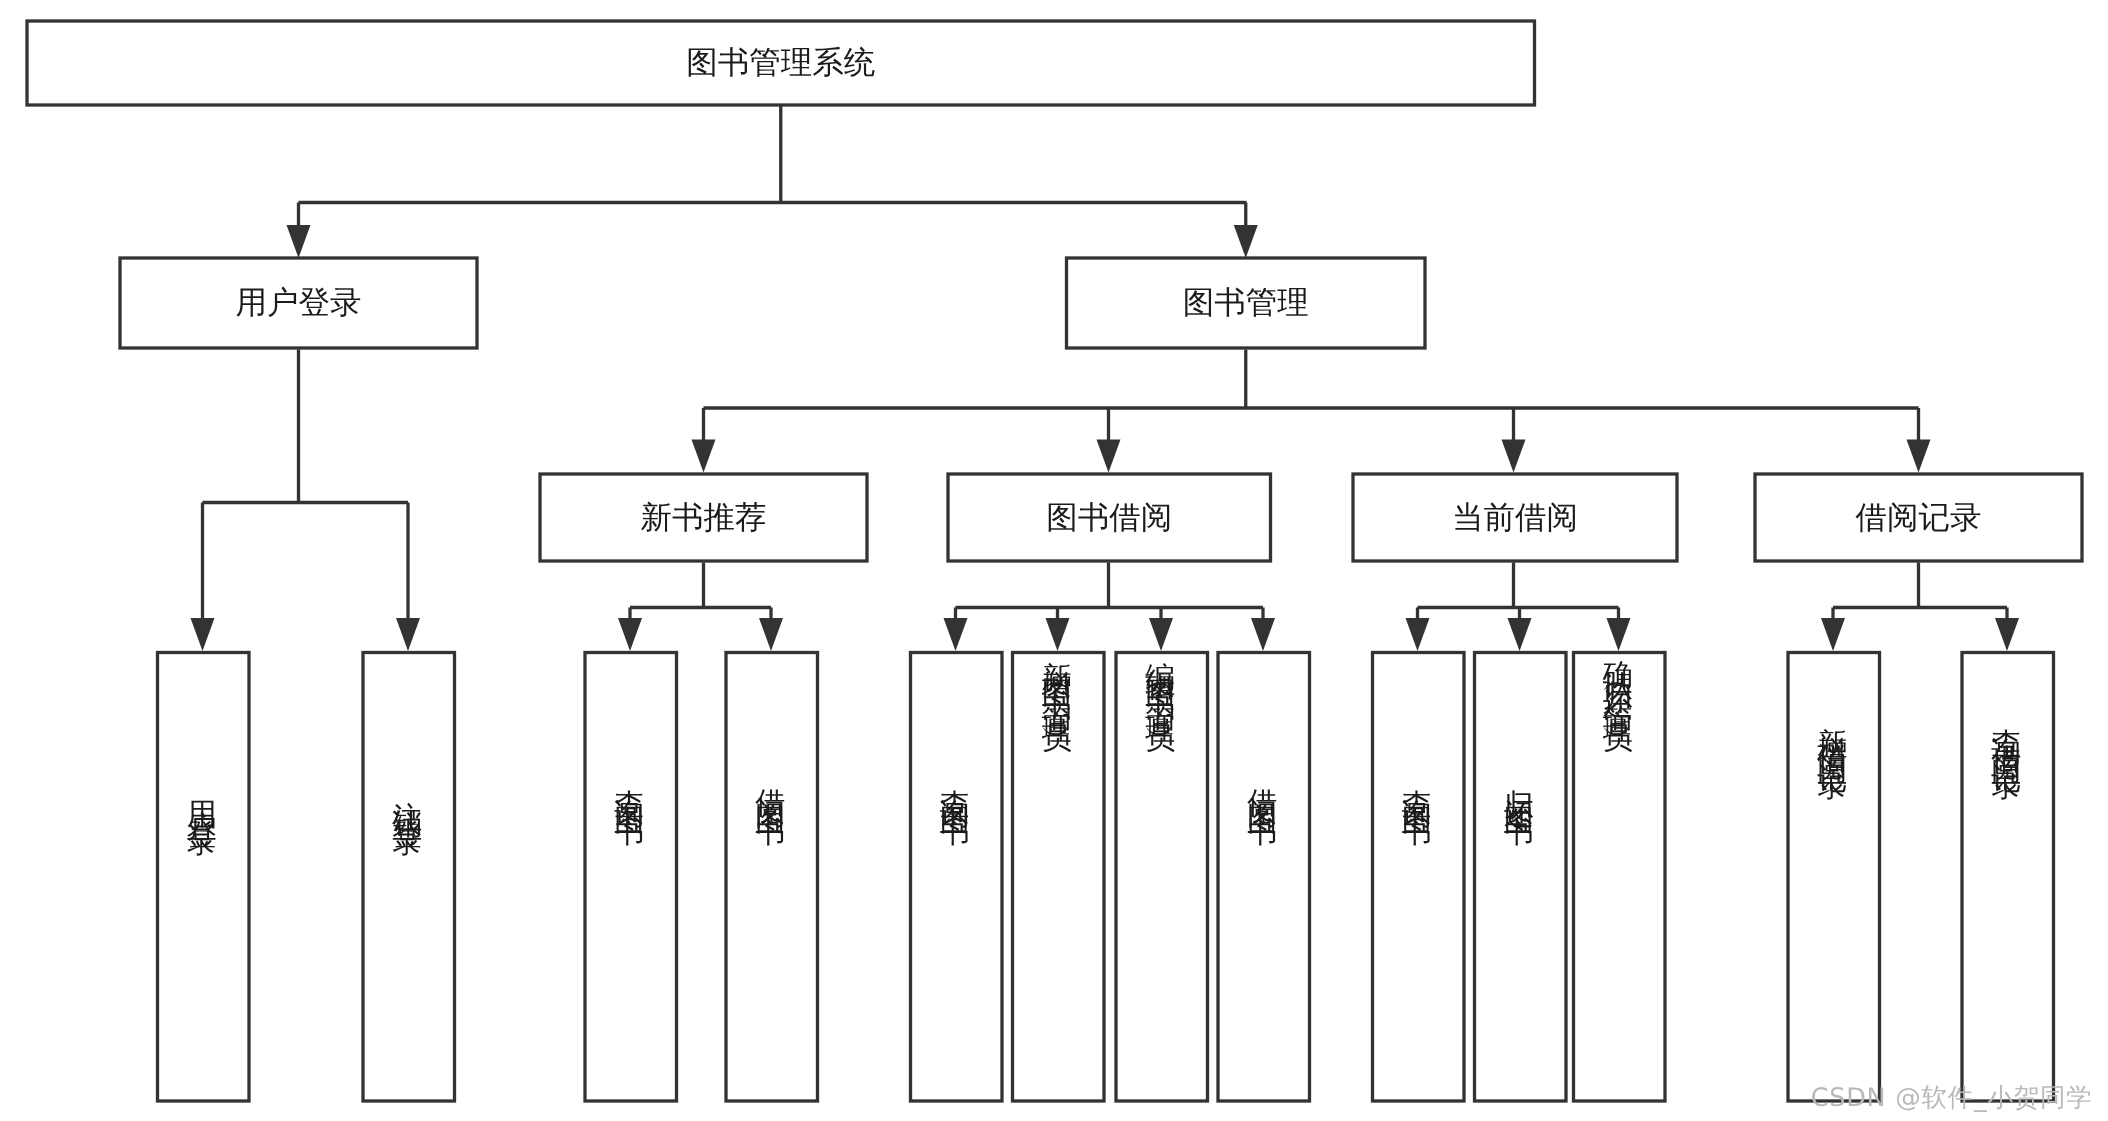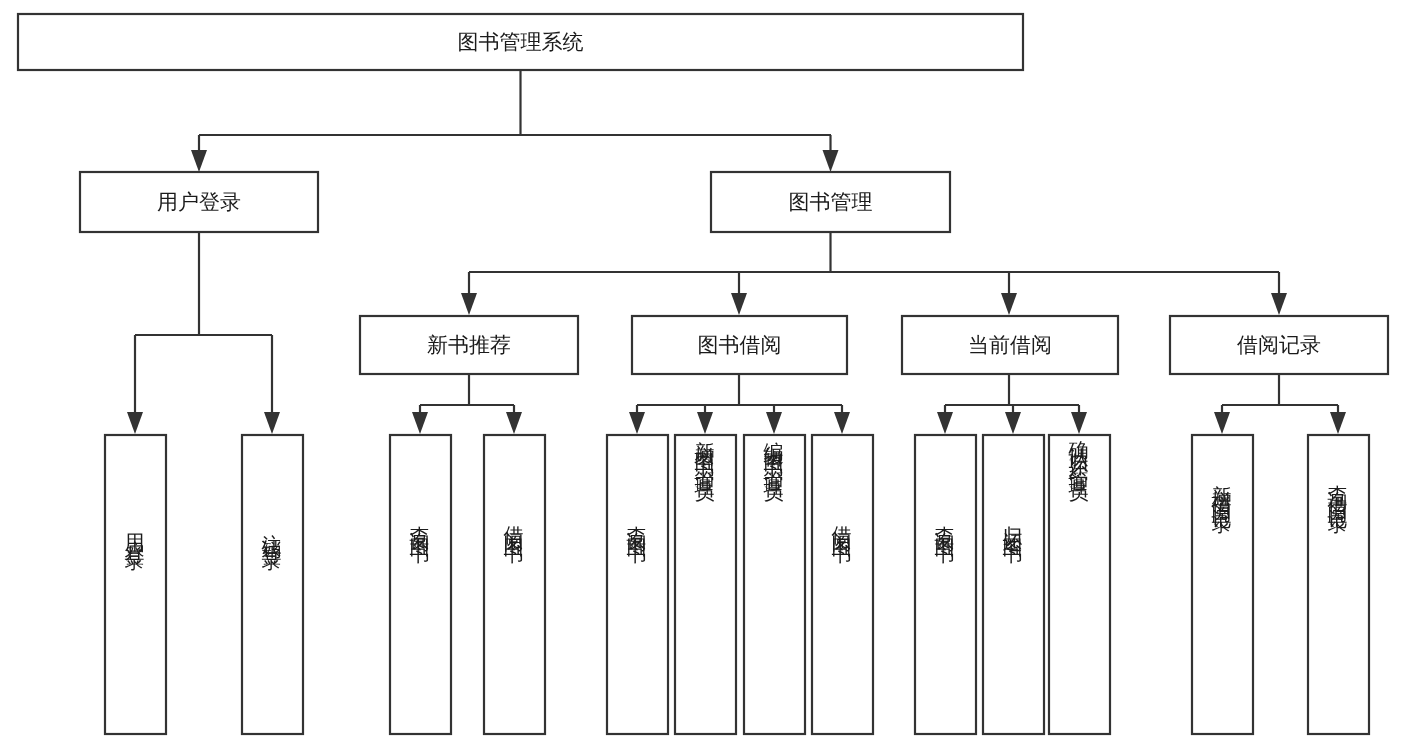--- a/index.html
+++ b/index.html
@@ -231,14 +231,15 @@
       <text class="node-label-v" x="1222" y="487" writing-mode="tb" glyph-orientation-vertical="0" style="letter-spacing:6px;">新增借阅记录</text>
     </g>
 
     <g>
       <rect class="node-box" x="1308" y="435" width="61" height="299"></rect>
       <text class="node-label-v" x="1338" y="487" writing-mode="tb" glyph-orientation-vertical="0" style="letter-spacing:6px;">查询借阅记录</text>
     </g>
 
   </svg>
 
+  <div class="watermark">CSDN @软件_小贺同学</div>
 
 </div>
 
 </body></html>

